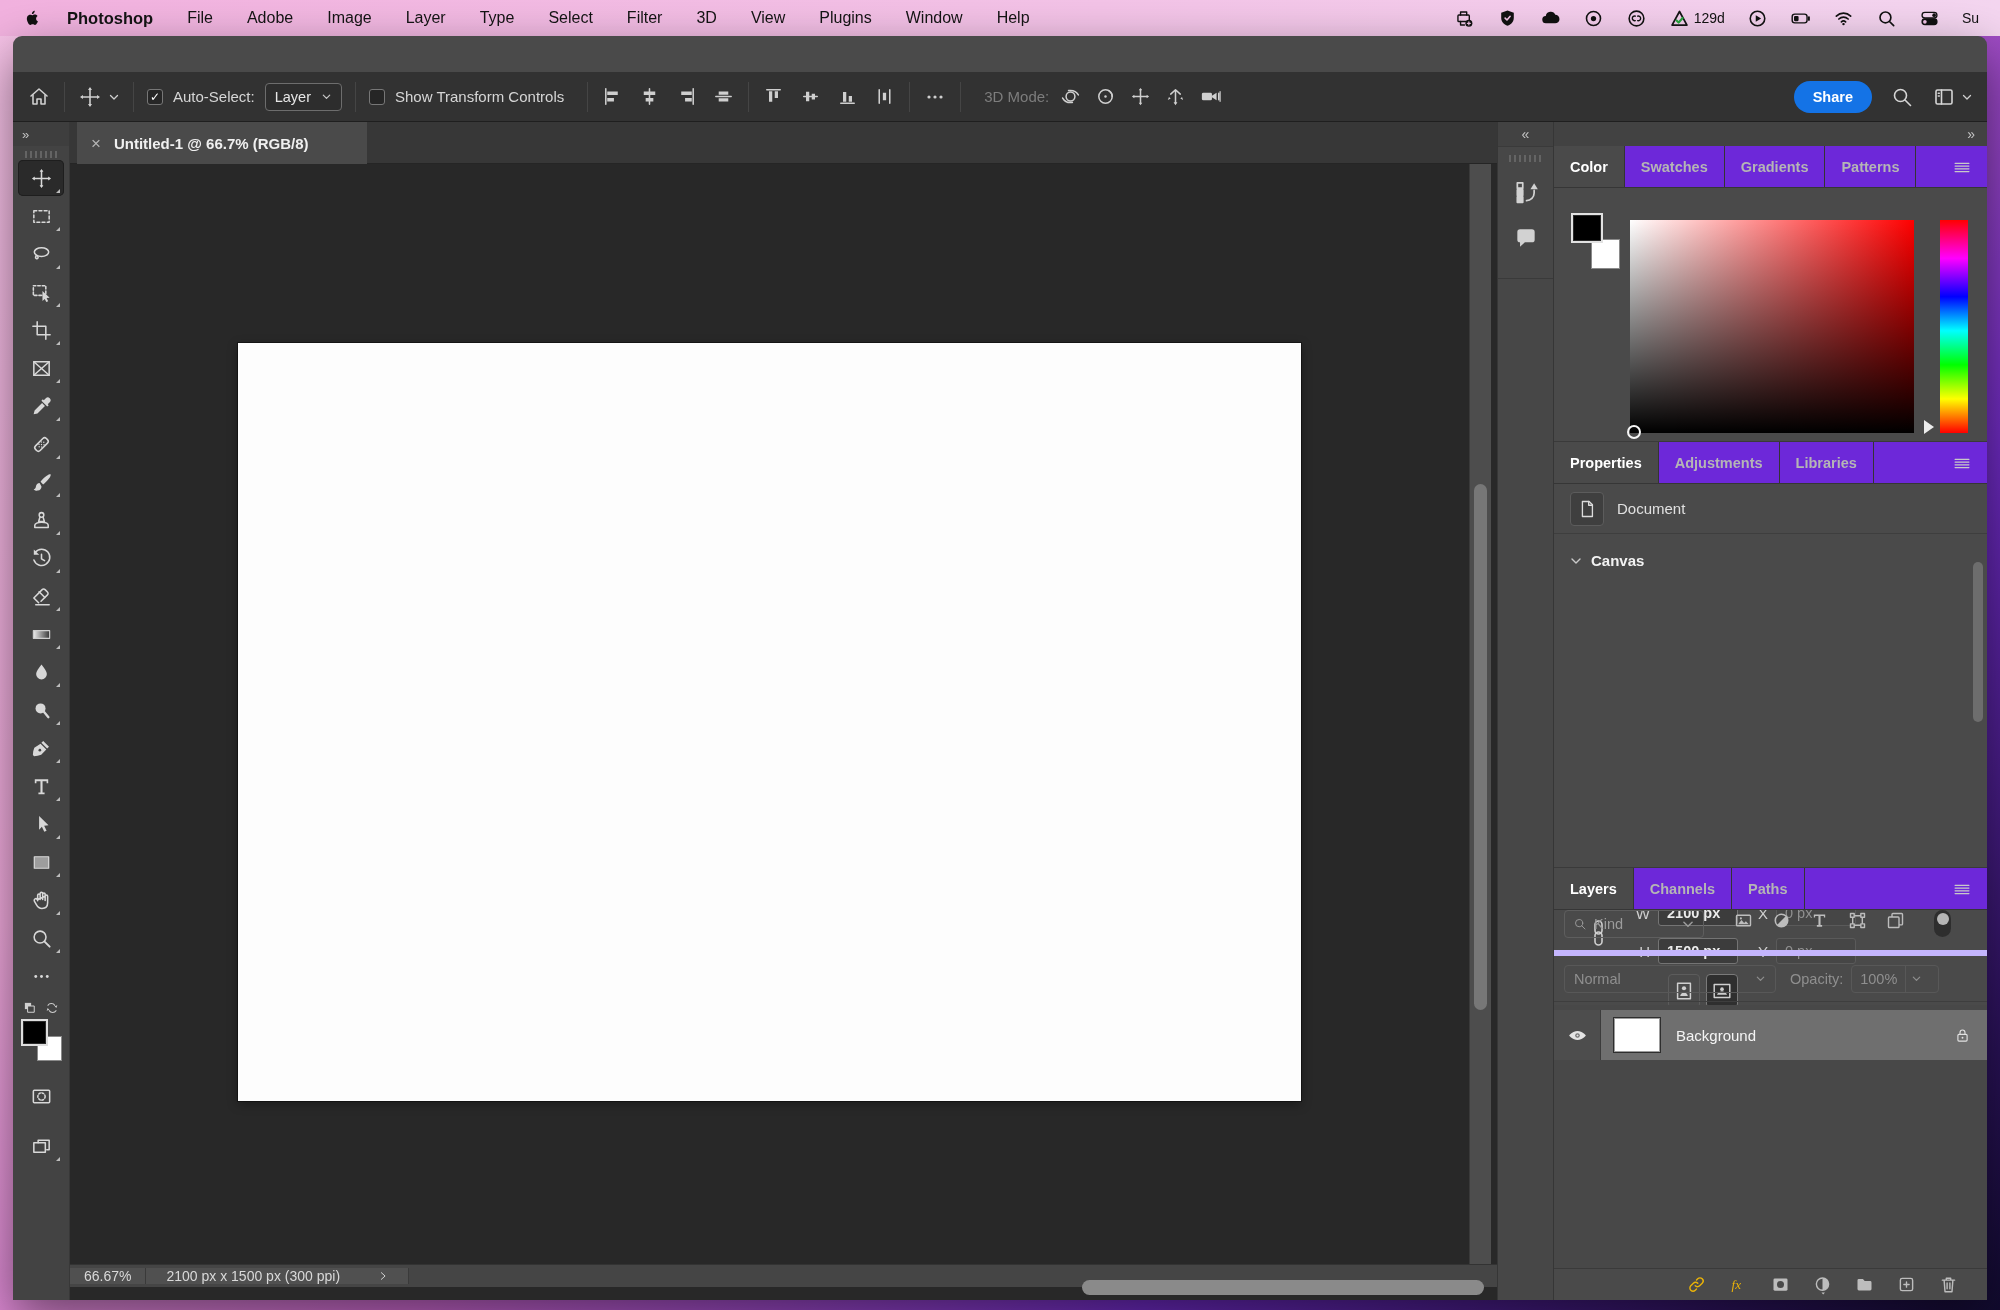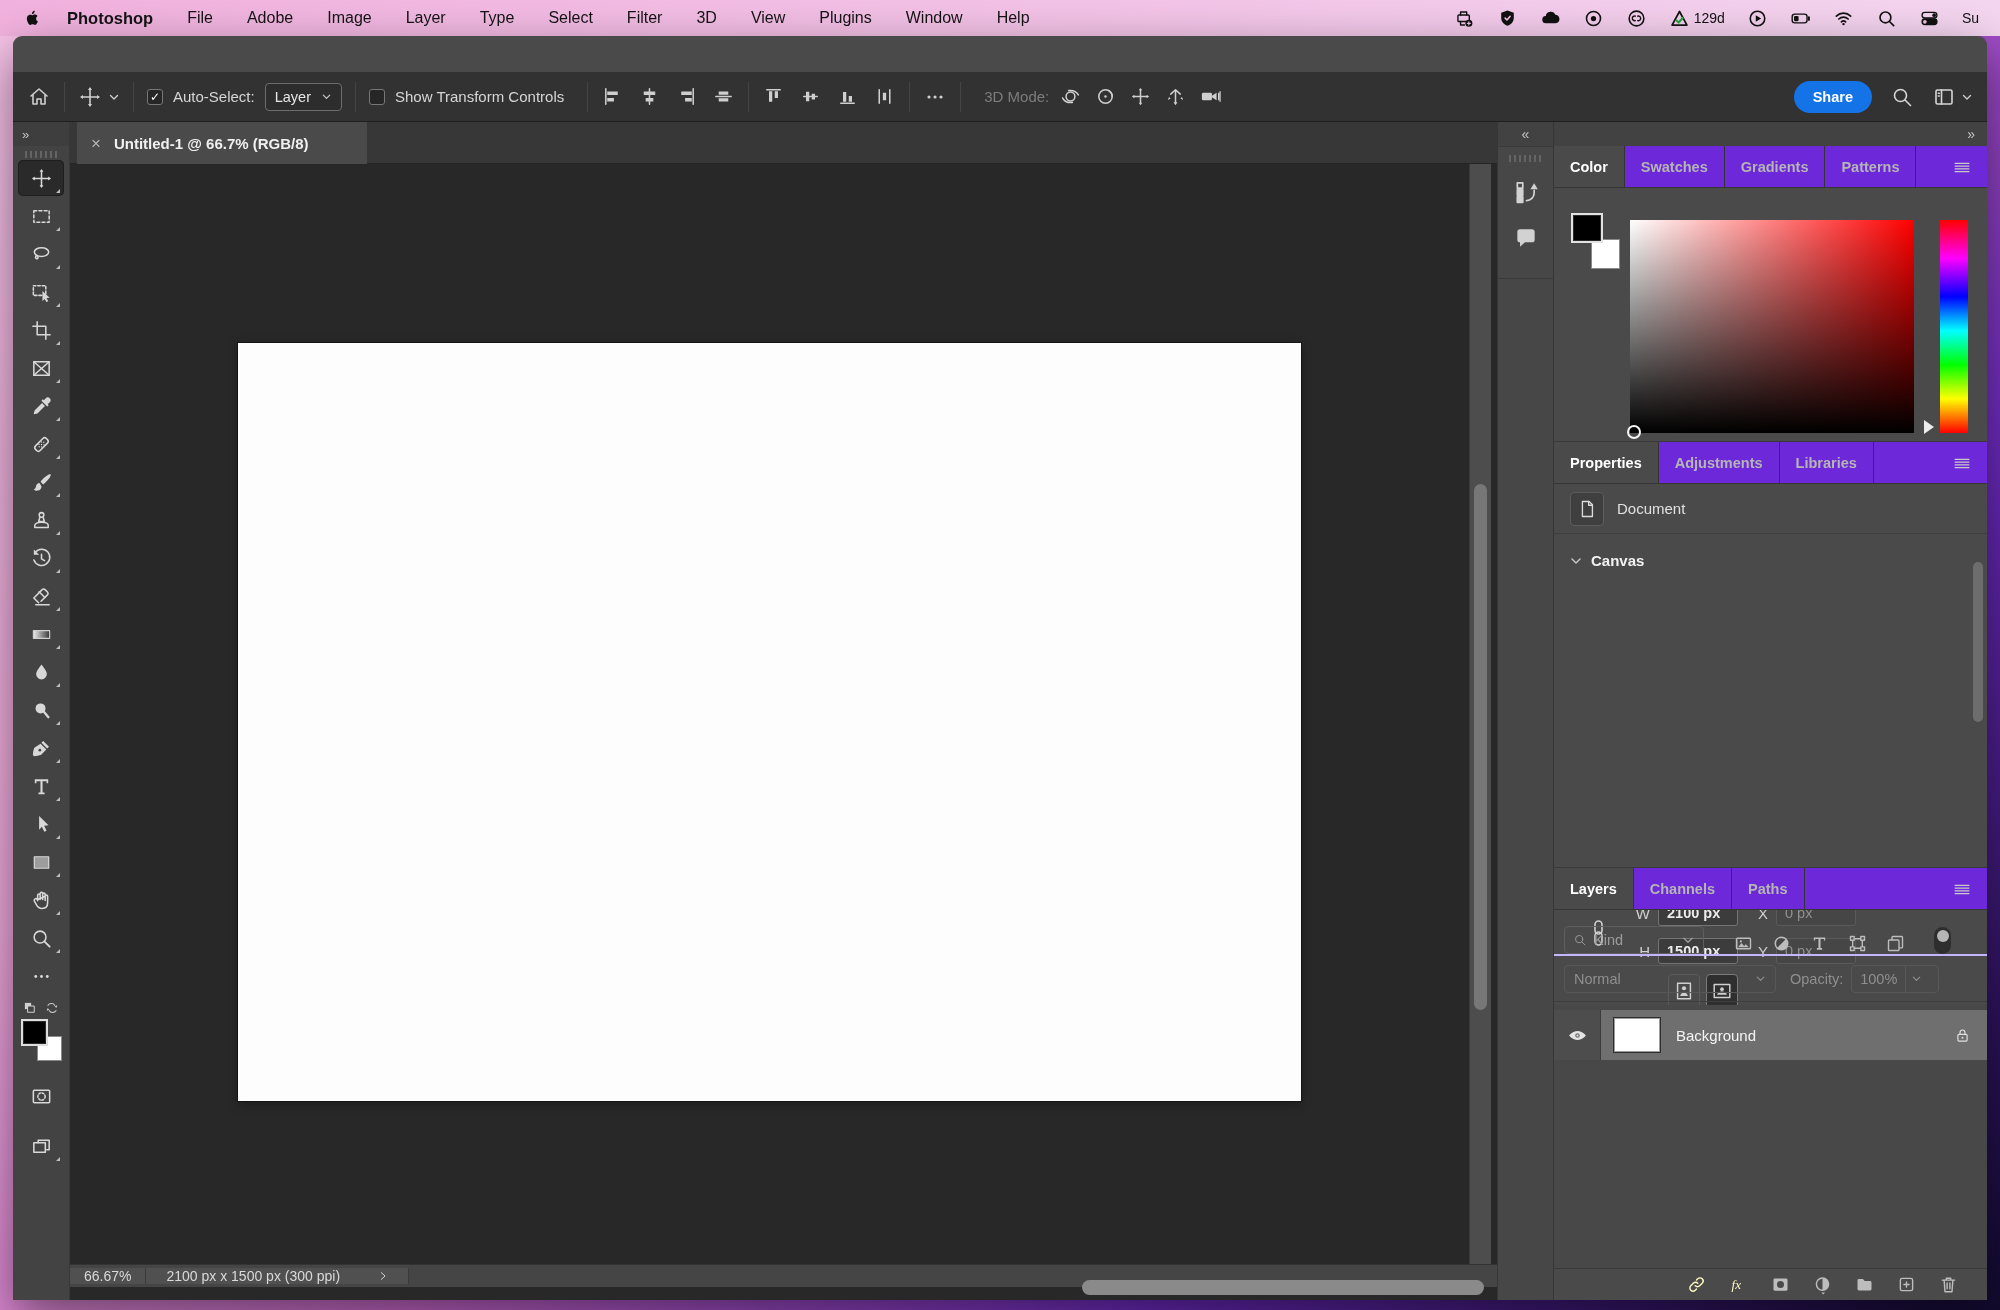--- a/index.html
+++ b/index.html
@@ -152,21 +152,21 @@
   .orient-btn.selected { background:#2f2f2f; border-color:#7a7a7a; }
   #resolution-label { position:absolute; left:58px; top:592px; width:260px; text-align:center; font-size:14.5px; color:#d8d8d8; }
   #mode-label { position:absolute; left:0px; top:633px; width:98px; text-align:right; font-size:15px; color:#cfcfcf; }
   .mode-dd { position:absolute; left:106px; width:200px; height:29px; background:#3f3f3f; border:1px solid #6e6e6e; border-radius:4px;
     display:flex; align-items:center; padding:0 10px; font-size:14.5px; color:#ececec; cursor:pointer; }
   .mode-dd svg { width:12px; height:12px; margin-left:auto; color:#c9c9c9; }
   #props-scroll { position:absolute; right:3px; top:48px; width:11px; height:370px; }
   #props-scroll-thumb { position:absolute; left:0; top:72px; width:10px; height:160px; background:#6d6d6d; border-radius:5px; }
 
   #layers-panel { position:absolute; left:0; top:746px; width:100%; bottom:0; }
-  #filter-row { height:46px; display:flex; align-items:flex-end; padding:0 10px; gap:12px; border-bottom:2px solid #c4b5fd; }
+  #filter-row { height:46px; display:flex; align-items:flex-start; padding:0 10px; gap:12px; border-bottom:6px solid #c4b5fd; }
   #kind-box { width:140px; height:28px; border:1px solid #5e5e5e; border-radius:4px; display:flex; align-items:center;
     padding:0 8px; gap:7px; color:#9c9c9c; font-size:14.5px; }
   #kind-box svg { width:14px; height:14px; }
   #kind-box .kchev { margin-left:auto; }
   #filter-icons { display:flex; align-items:center; gap:17px; margin-left:17px; color:#bdbdbd; }
   #filter-icons .fic svg { width:21px; height:21px; }
   #filter-toggle { margin-left:16px; width:17px; height:27px; background:#2e2e2e; border-radius:9px; position:relative; cursor:pointer; }
   #filter-toggle::after { content:""; position:absolute; left:2.5px; top:2.5px; width:12px; height:12px; border-radius:50%; background:#b5b5b5; }
   #blend-row { height:46px; display:flex; align-items:center; padding:0 10px; border-bottom:1px solid #3e3e3e; }
   .dd-disabled { height:28px; border:1px solid #585858; border-radius:4px; color:#8f8f8f; font-size:14.5px;
@@ -188,21 +188,21 @@
   #eye-cell { width:47px; background:#4d4d4d; border-right:1px solid #3c3c3c; display:flex; align-items:center; justify-content:center; color:#e4e4e4; cursor:pointer; }
   #eye-cell svg { width:21px; height:21px; }
   #layer-body { flex:1; display:flex; align-items:center; padding:0 16px 0 12px; gap:15px; }
   #layer-thumb { width:48px; height:36px; background:#fff; border:1px solid #2e2e2e; box-shadow:0 0 0 1px #9c9c9c inset; }
   #layer-name { font-size:15px; color:#f4f4f4; }
   #layer-lock { margin-left:auto; color:#e2e2e2; }
   #layer-lock svg { width:17px; height:17px; }
   #layers-actions { position:absolute; left:0; right:0; bottom:0; height:32px; border-top:1px solid #3a3a3a; background:#4a4a4a;
     display:flex; align-items:center; justify-content:flex-end; gap:21px; padding-right:28px; color:#bdbdbd; }
   .act-icon svg { width:21px; height:21px; }
-  .act-icon.disabled { color:#fef9c3; }
+  .act-icon.disabled { color:#eab308; }
 
   
 </style>
 </head>
 <body>
 
 <div id="menubar">
   <span id="apple-logo">
       <svg viewBox="0 0 24 24" style="width:20px;height:20px">
         <path fill="currentColor" stroke="none" d="M16.9 12.8c0-2.1 1.7-3.1 1.8-3.2-1-1.4-2.5-1.6-3-1.7-1.3-.1-2.5.8-3.1.8-.6 0-1.6-.8-2.7-.7-1.4 0-2.7.8-3.4 2-1.5 2.5-.4 6.2 1 8.2.7 1 1.5 2.1 2.6 2.1 1 0 1.4-.7 2.7-.7s1.6.7 2.7.7 1.8-1 2.5-2c.8-1.2 1.1-2.3 1.1-2.4-.1 0-2.2-.9-2.2-3.1zM14.4 6c.6-.7 1-1.7.9-2.7-.9 0-1.9.6-2.5 1.3-.5.6-1 1.6-.9 2.6 1 .1 2-.5 2.5-1.2z"></path>

